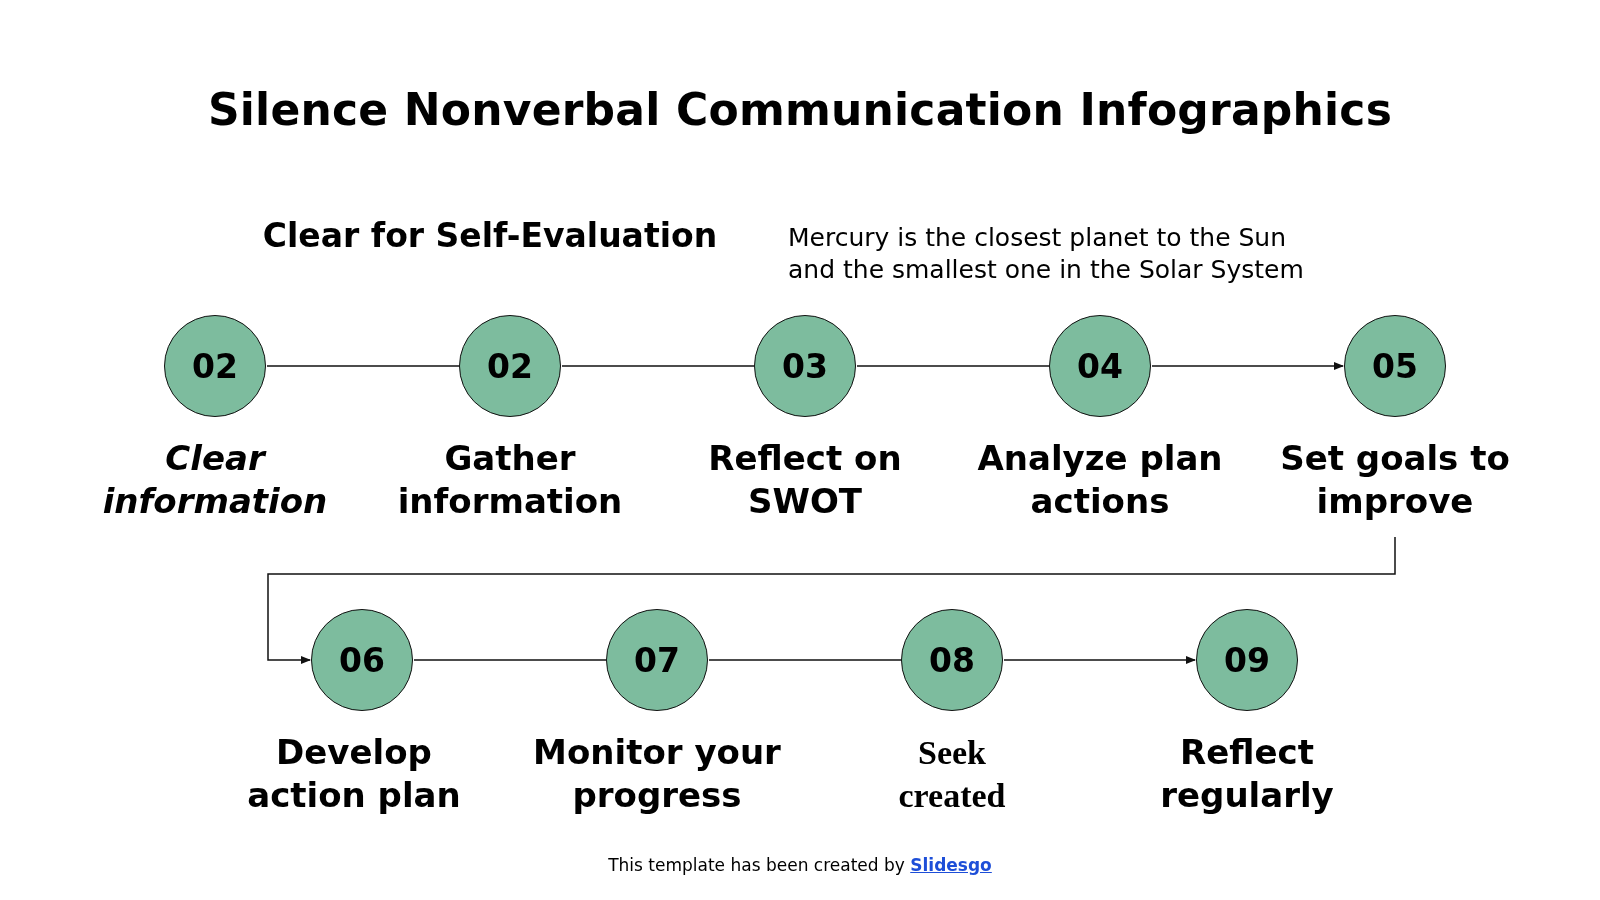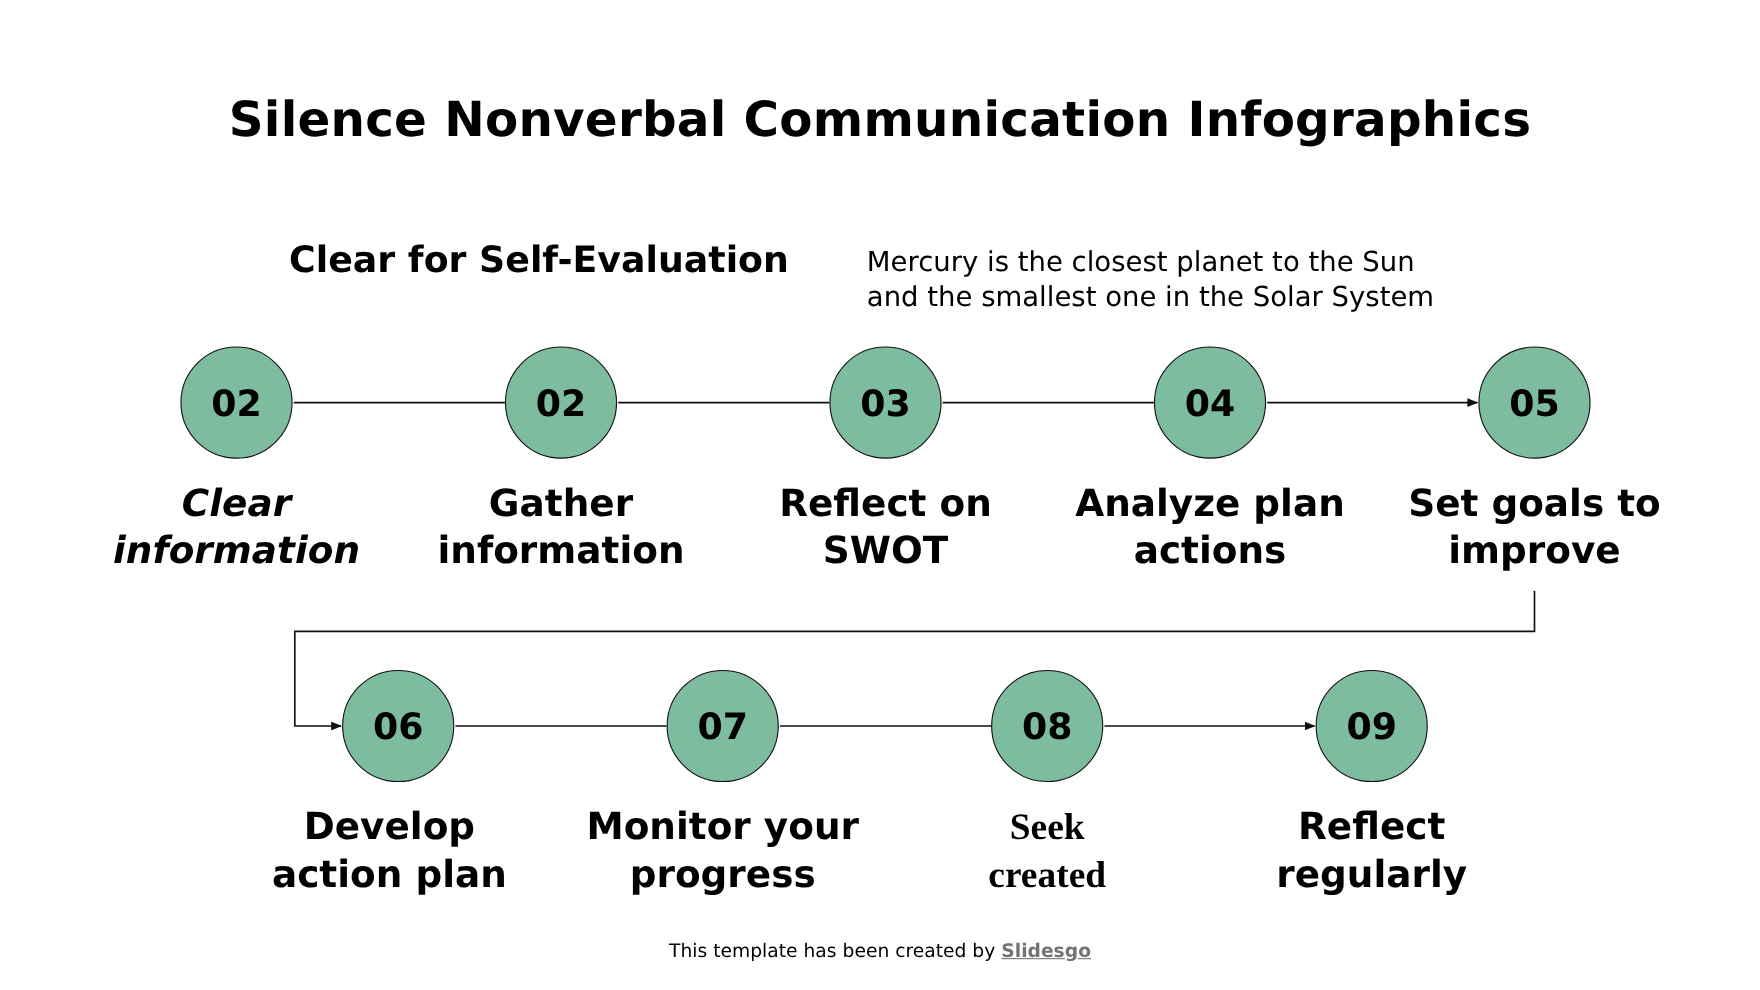--- a/index.html
+++ b/index.html
@@ -27,21 +27,21 @@
     font-size: 33px; font-weight: bold; box-sizing: border-box;
   }
   .label {
     position: absolute; width: 300px; text-align: center;
     font-size: 34px; font-weight: bold; line-height: 43px;
   }
   .footer {
     position: absolute; left: 0; top: 855px; width: 1600px; text-align: center;
     font-size: 17px;
   }
-  .footer a { color: #737373; font-weight: bold; text-decoration: underline; }
+  .footer a { color: #1d4ed8; font-weight: bold; text-decoration: underline; }
 </style>
 </head>
 <body>
 
 <h1 class="title">Silence Nonverbal Communication Infographics</h1>
 <h2 class="subtitle">Clear for Self-Evaluation</h2>
 <p class="desc">
   <span>Mercury is the closest planet to the Sun</span><br>
   <span>and the smallest one in the Solar System</span>
 </p>

